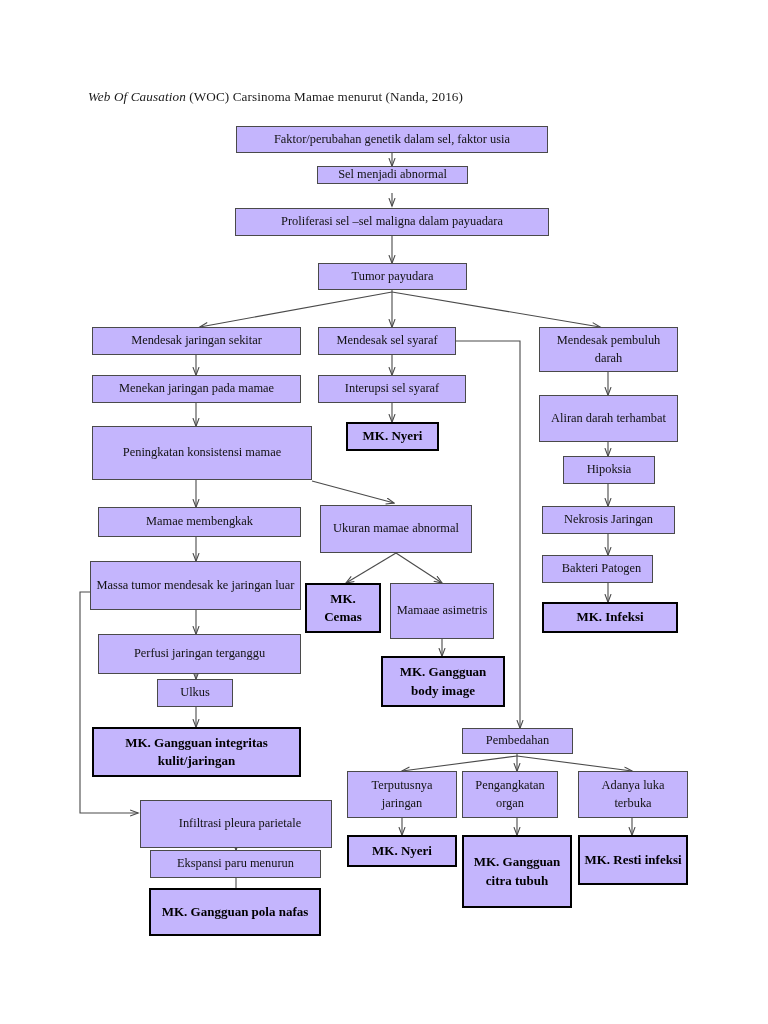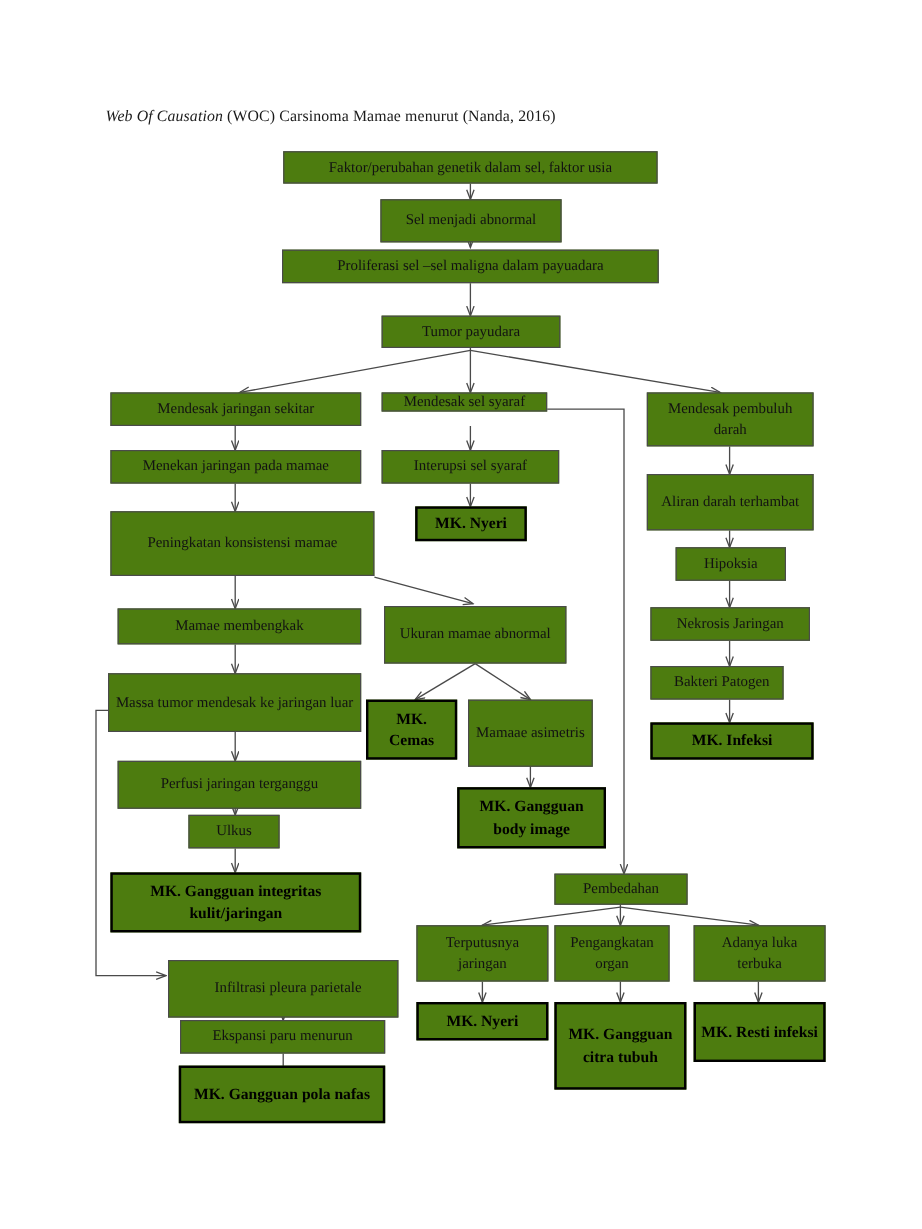--- a/index.html
+++ b/index.html
@@ -39,21 +39,21 @@
     white-space: nowrap;
     letter-spacing: 0.1px;
   }
   .title .ital {
     font-style: italic;
   }
   .node {
     position: absolute;
     box-sizing: border-box;
     border: 1px solid #4a4a4a;
-    background: #4d7c0f;
+    background: #c4b5fd;
     display: flex;
     align-items: center;
     justify-content: center;
     text-align: center;
     font-size: 12.4px;
     line-height: 1.42;
     color: #121212;
     padding: 1px 4px;
   }
   .node.bold {
@@ -120,29 +120,29 @@
       <path d="M517,756 L402,771"></path>
       <path d="M517,756 L632,771"></path>
       <path d="M402,818 L402,835"></path>
       <path d="M517,818 L517,835"></path>
       <path d="M632,818 L632,835"></path>
     </g>
   </svg>
 
   <div class="node" style="left:236px;top:126px;width:312px;height:27px;">Faktor/perubahan genetik dalam sel, faktor usia</div>
 
-  <div class="node" style="left:317px;top:166px;width:151px;height:36px;">Sel menjadi abnormal</div>
+  <div class="node" style="left:317px;top:166px;width:151px;height:18px;">Sel menjadi abnormal</div>
 
   <div class="node" style="left:235px;top:208px;width:314px;height:28px;">Proliferasi sel –sel maligna dalam payuadara</div>
 
   <div class="node" style="left:318px;top:263px;width:149px;height:27px;">Tumor payudara</div>
 
   <div class="node" style="left:92px;top:327px;width:209px;height:28px;">Mendesak jaringan sekitar</div>
 
-  <div class="node" style="left:318px;top:327px;width:138px;height:16px;">Mendesak sel syaraf</div>
+  <div class="node" style="left:318px;top:327px;width:138px;height:28px;">Mendesak sel syaraf</div>
 
   <div class="node" style="left:539px;top:327px;width:139px;height:45px;">Mendesak pembuluh darah</div>
 
   <div class="node" style="left:92px;top:375px;width:209px;height:28px;">Menekan jaringan pada mamae</div>
 
   <div class="node" style="left:318px;top:375px;width:148px;height:28px;">Interupsi sel syaraf</div>
 
   <div class="node bold" style="left:346px;top:422px;width:93px;height:29px;">MK. Nyeri</div>
 
   <div class="node" style="left:539px;top:395px;width:139px;height:47px;">Aliran darah terhambat</div>

